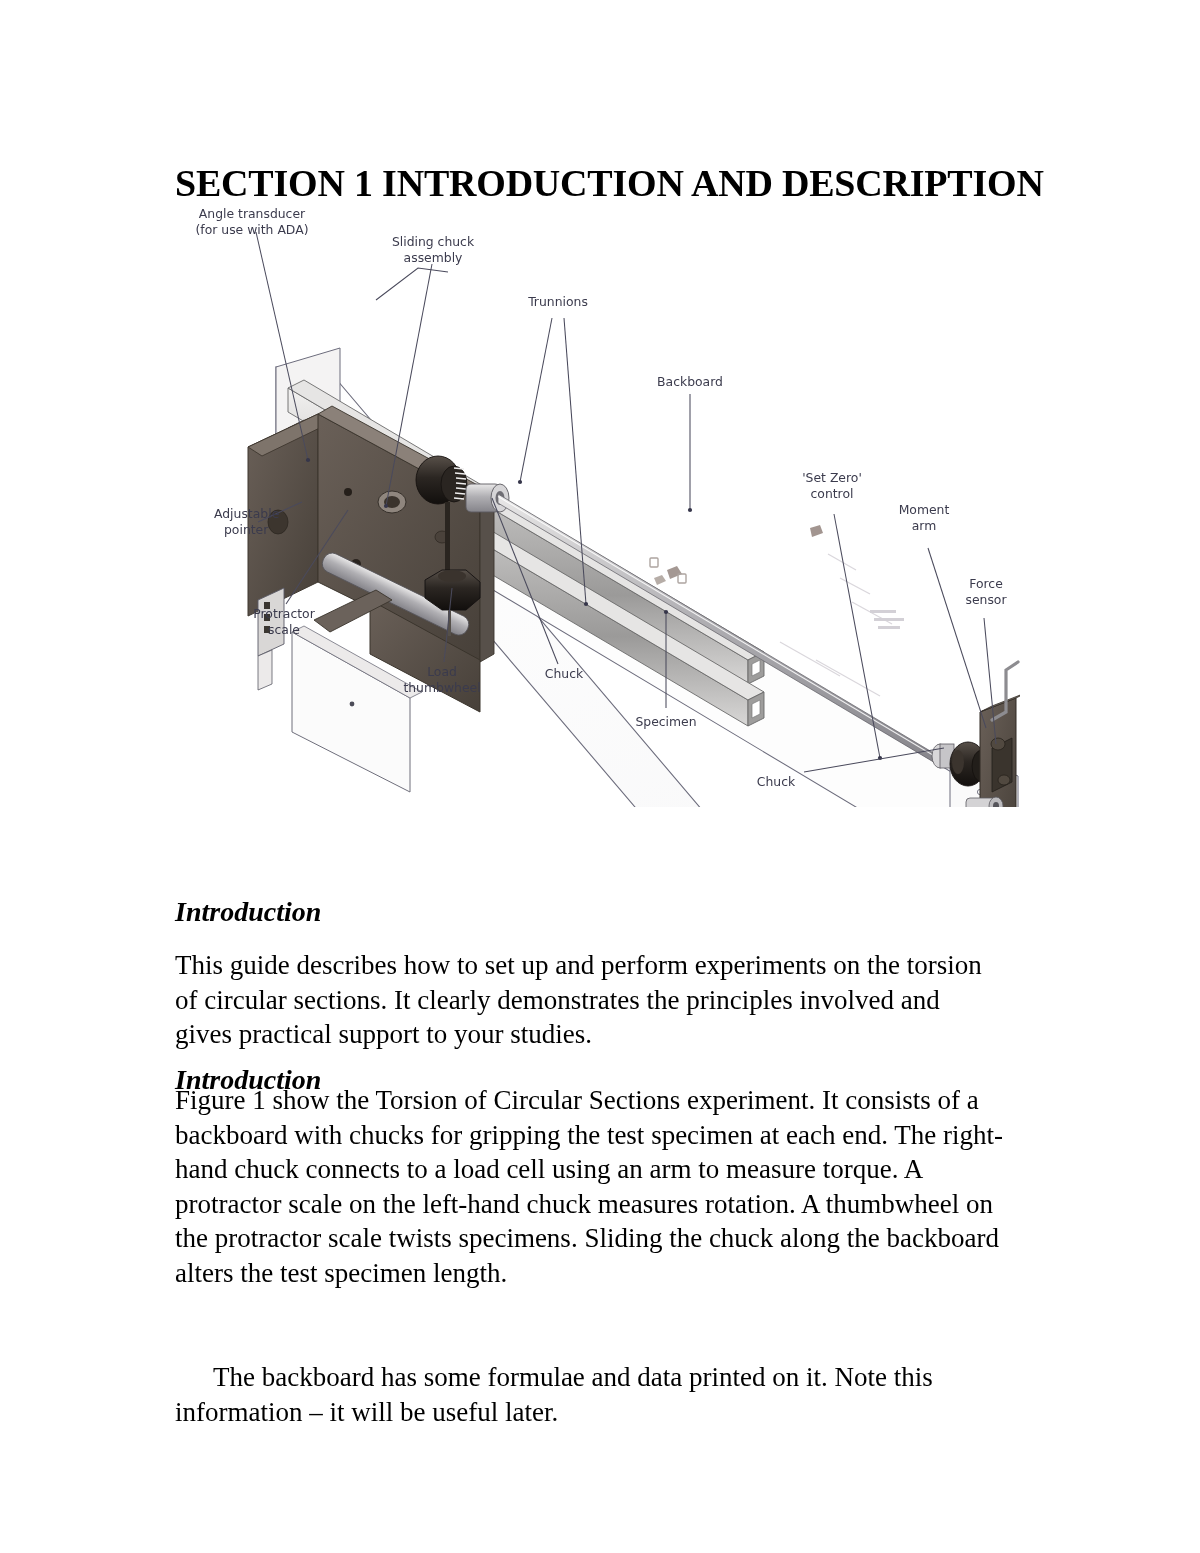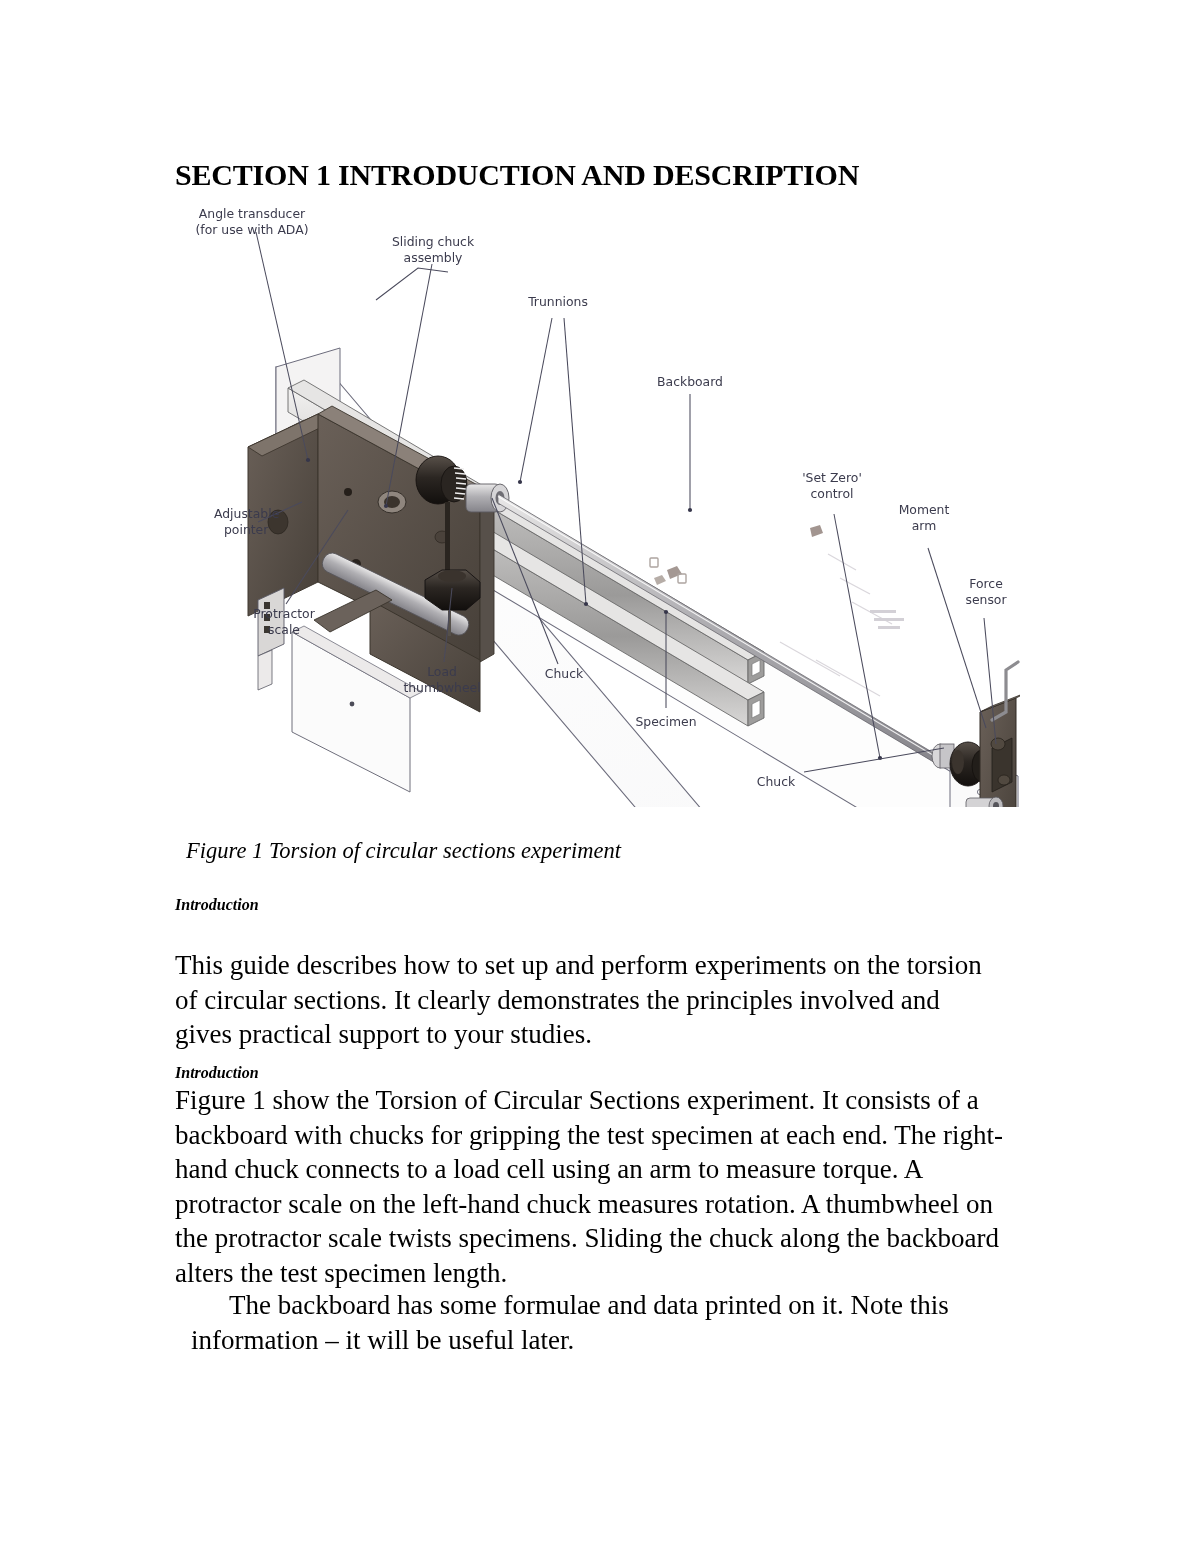--- a/index.html
+++ b/index.html
@@ -24,21 +24,21 @@
   }
 
   
   .doc-title {
     position: absolute;
     left: 175px;
     top: 138px;
     width: 830px;
     font-family: "Liberation Serif", "DejaVu Serif", serif;
     font-weight: bold;
-    font-size: 30px;
+    font-size: 38px;
     letter-spacing: -0.2px;
     line-height: 1.1;
     color: #000;
     white-space: nowrap;
   }
 
   
   .figure-wrap {
     position: absolute;
     left: 180px;
@@ -77,39 +77,39 @@
     white-space: nowrap;
   }
 
   
   .sec-head {
     position: absolute;
     left: 175px;
     font-family: "Liberation Serif", "DejaVu Serif", serif;
     font-weight: bold;
     font-style: italic;
-    font-size: 16px;
+    font-size: 28px;
     color: #000;
   }
   #head-introduction { top: 896px; }
   #head-description  { top: 1064px; }
 
   .para {
     position: absolute;
     left: 175px;
     width: 828px;
     font-family: "Liberation Serif", "DejaVu Serif", serif;
     font-size: 27px;
     line-height: 34.5px;
     color: #000;
     text-align: left;
   }
   #para-intro { top: 948px; }
   #para-desc  { top: 1083px; }
-  #para-note  { top: 1288px; text-indent: 38px; margin-left: 16px; }
+  #para-note  { top: 1360px; text-indent: 38px; }
 </style>
 </head>
 <body>
 
 <div class="page">
 
   <h1 class="doc-title">SECTION 1 INTRODUCTION AND DESCRIPTION</h1>
 
   <div class="figure-wrap">
     <svg viewBox="0 0 840 615" xmlns="http://www.w3.org/2000/svg">
@@ -381,21 +381,20 @@
       <text class="lbl" x="262" y="500" text-anchor="middle">thumbwheel</text>
 
       <text class="lbl" x="384" y="486" text-anchor="middle">Chuck</text>
 
       <text class="lbl" x="486" y="534" text-anchor="middle">Specimen</text>
 
       <text class="lbl" x="596" y="594" text-anchor="middle">Chuck</text>
     </svg>
   </div>
 
-  <div class="fig-caption">Figure 1 Torsion of circular sections experiment</div>
 
   <div class="sec-head" id="head-introduction">Introduction</div>
   <div class="para" id="para-intro">This guide describes how to set up and perform experiments on the torsion of circular sections. It clearly demonstrates the principles involved and gives practical support to your studies.</div>
 
   <div class="sec-head" id="head-description">Introduction</div>
   <div class="para" id="para-desc">Figure 1 show the Torsion of Circular Sections experiment. It consists of a backboard with chucks for gripping the test specimen at each end. The right-hand chuck connects to a load cell using an arm to measure torque. A protractor scale on the left-hand chuck measures rotation. A thumbwheel on the protractor scale twists specimens. Sliding the chuck along the backboard alters the test specimen length.</div>
   <div class="para" id="para-note">The backboard has some formulae and data printed on it. Note this information – it will be useful later.</div>
 
 </div>
 

